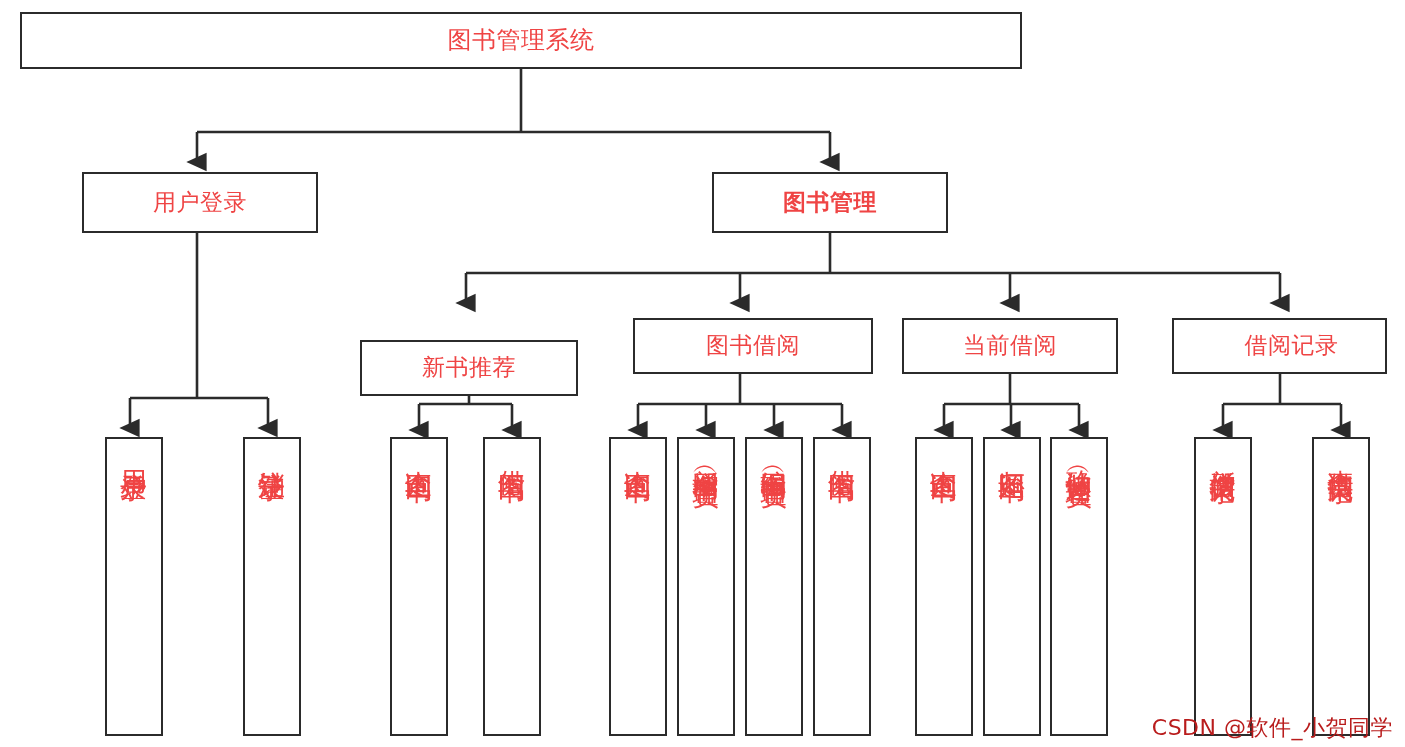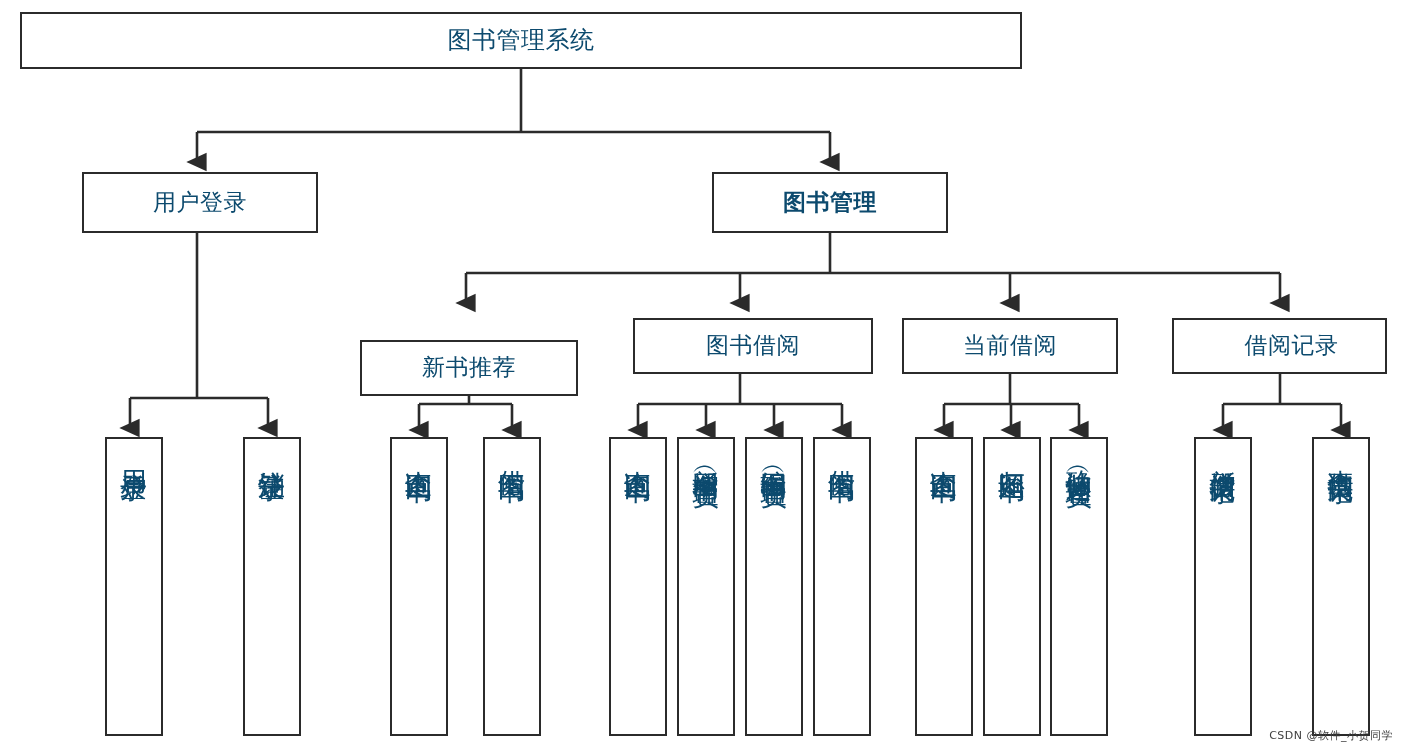--- a/index.html
+++ b/index.html
@@ -24,21 +24,21 @@
     pointer-events: none;
   }
   .node {
     position: absolute;
     box-sizing: border-box;
     background: #ffffff;
     border: 2.5px solid #2b2b2b;
     display: flex;
     align-items: center;
     justify-content: center;
-    color: #0c4a6e;
+    color: #ef4444;
     z-index: 2;
   }
   .node .lbl {
     display: block;
     text-align: center;
     line-height: 1.18;
     letter-spacing: 0.5px;
   }
   
   .node.h .lbl {
@@ -57,22 +57,22 @@
     font-size: 27px;
     line-height: 1.0;
     letter-spacing: 2px;
     white-space: nowrap;
   }
   .node.v.small .lbl { font-size: 26px; }
   #watermark {
     position: absolute;
     right: 12px;
     bottom: 4px;
-    font-size: 11px;
-    color: #404040;
+    font-size: 22px;
+    color: #b91c1c;
     letter-spacing: 0.5px;
     z-index: 3;
     white-space: nowrap;
   }
 </style>
 </head>
 <body>
 
 <div id="canvas">
 

